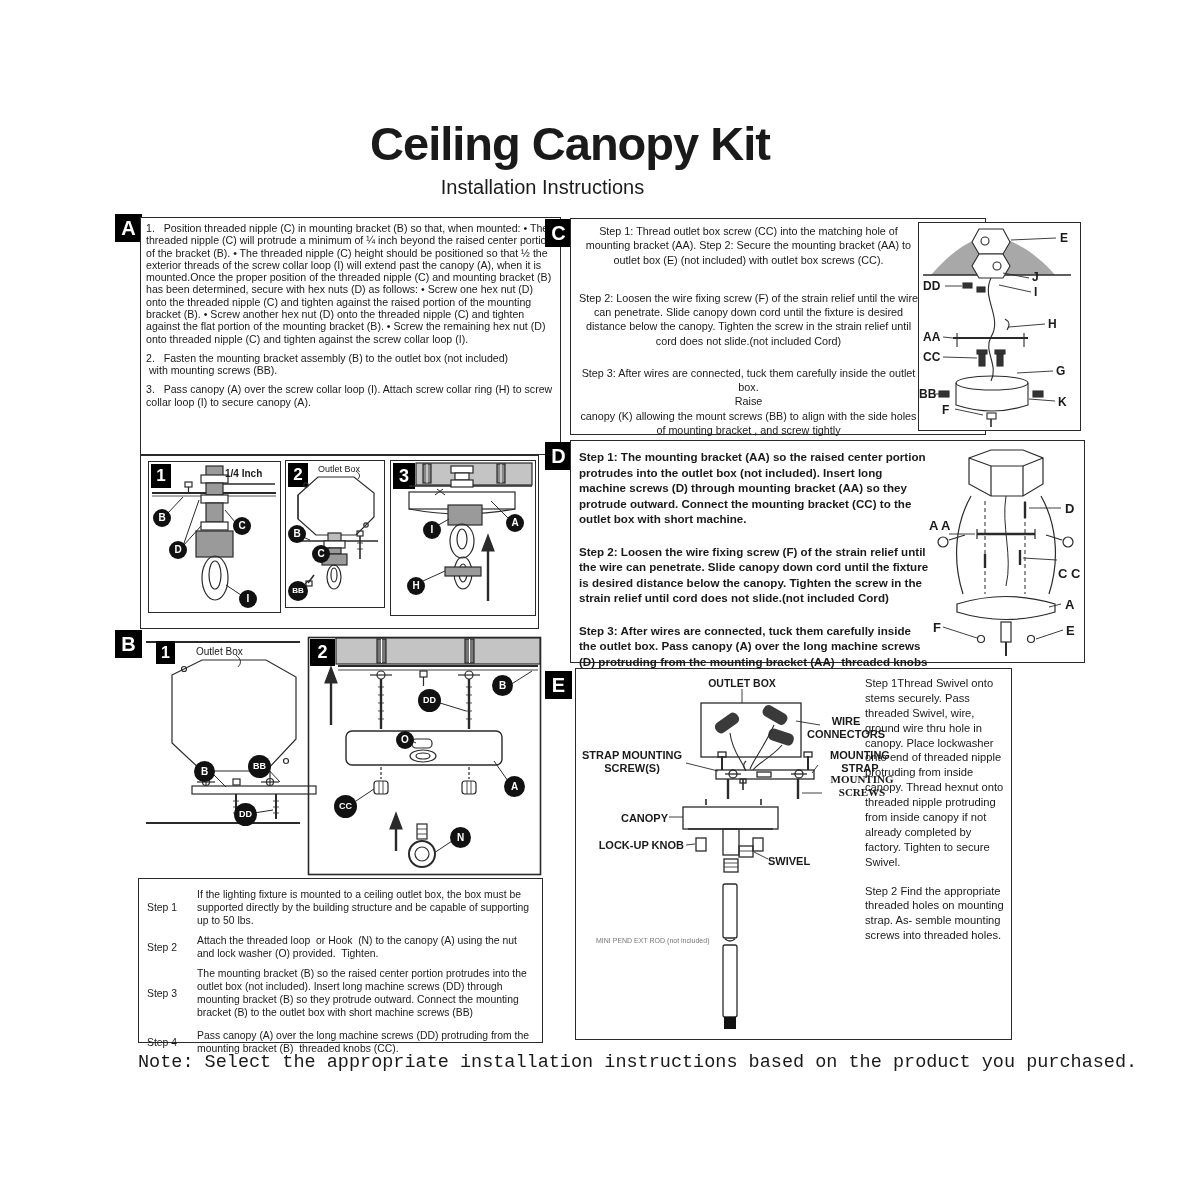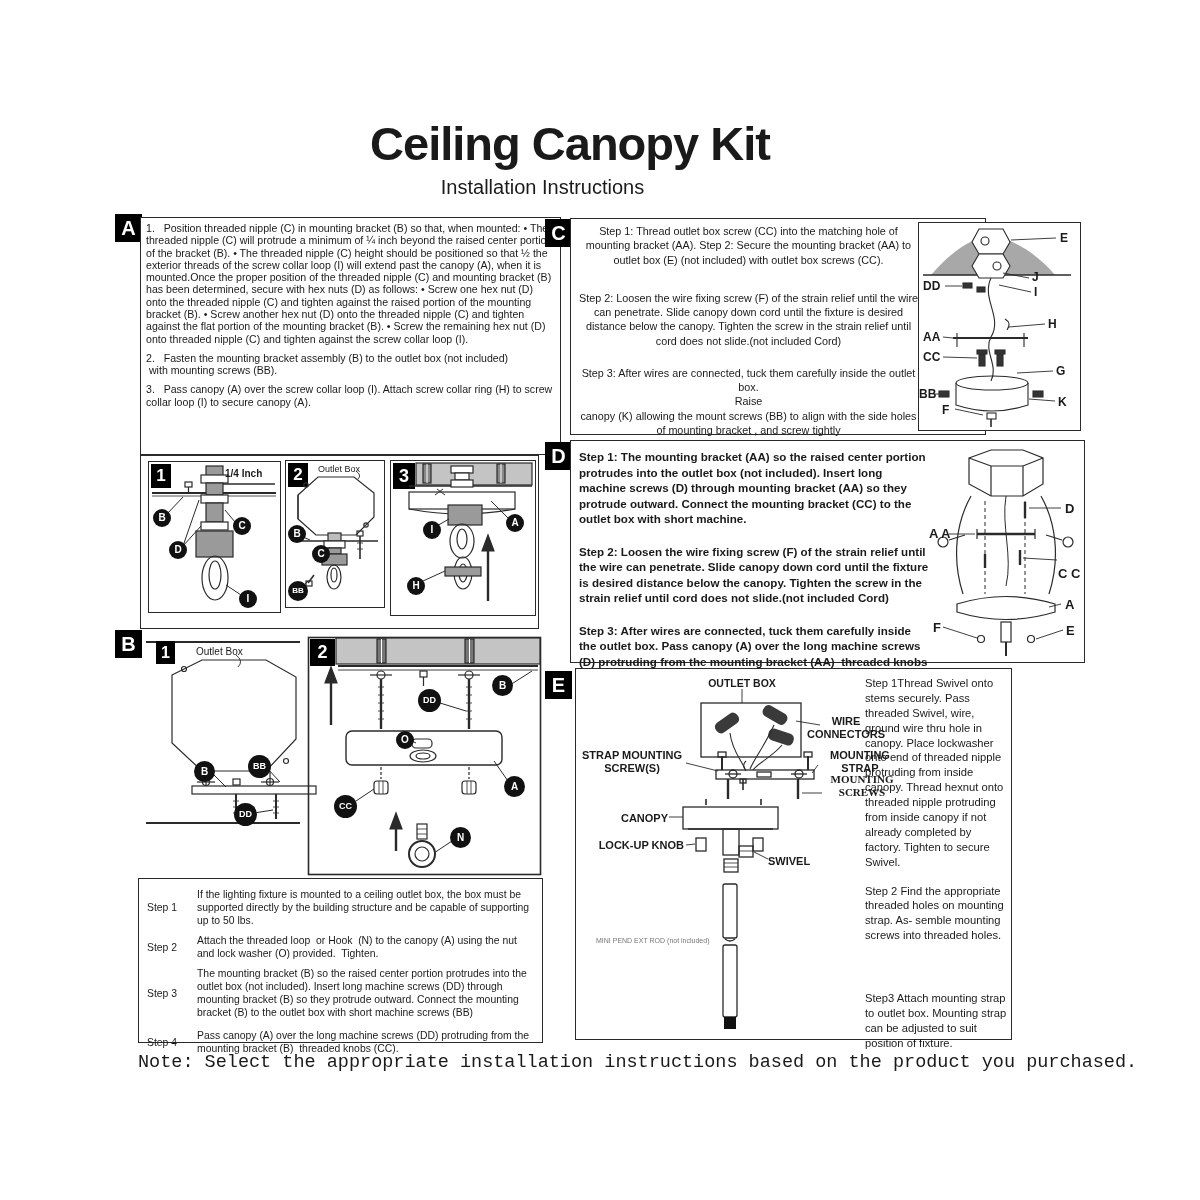--- a/index.html
+++ b/index.html
@@ -382,21 +382,21 @@
             <line x1="134" y1="62" x2="102" y2="62"></line>
             <line x1="22" y1="88" x2="48" y2="88"></line>
             <line x1="130" y1="114" x2="96" y2="112"></line>
             <line x1="134" y1="158" x2="122" y2="161"></line>
             <line x1="16" y1="181" x2="50" y2="192"></line>
             <line x1="136" y1="184" x2="109" y2="193"></line>
           </g>
         </g>
       </svg>
       <div class="abs dlabel" style="left:138px;top:55px;font-size:13px;">D</div>
-      <div class="abs dlabel" style="left:2px;top:80px;font-size:13px;">A A</div>
+      <div class="abs dlabel" style="left:2px;top:72px;font-size:13px;">A A</div>
       <div class="abs dlabel" style="left:131px;top:120px;font-size:13px;">C C</div>
       <div class="abs dlabel" style="left:138px;top:151px;font-size:13px;">A</div>
       <div class="abs dlabel" style="left:6px;top:174px;font-size:13px;">F</div>
       <div class="abs dlabel" style="left:139px;top:177px;font-size:13px;">E</div>
     </div>
   </div>
 
   <div class="abs badge" style="left:545px;top:671px;">E</div>
   <div class="abs box" style="left:575px;top:668px;width:437px;height:372px;">
     <svg class="abs" style="left:0;top:0;" width="285" height="368" viewBox="0 0 285 368">
@@ -460,19 +460,18 @@
     <div class="abs elabel" style="left:2px;top:80px;width:108px;">STRAP MOUNTING SCREW(S)</div>
     <div class="abs elabel" style="left:238px;top:80px;width:92px;">MOUNTING STRAP</div>
     <div class="abs elabel" style="left:242px;top:104px;width:88px;font-family:Liberation Serif, serif;">MOUNTING SCREWS</div>
     <div class="abs elabel" style="left:32px;top:143px;width:60px;text-align:right;">CANOPY</div>
     <div class="abs elabel" style="left:16px;top:170px;width:92px;text-align:right;">LOCK-UP KNOB</div>
     <div class="abs elabel" style="left:192px;top:186px;width:60px;text-align:left;">SWIVEL</div>
     <div class="abs small-note" style="left:20px;top:268px;width:120px;">MINI PEND EXT ROD (not included)</div>
     <div class="abs e-text" style="left:289px;top:7px;width:142px;">
       <div class="para">Step 1Thread Swivel onto stems securely. Pass threaded Swivel, wire, ground wire thru hole in canopy. Place lockwasher onto end of threaded nipple protruding from inside canopy. Thread hexnut onto threaded nipple protruding from inside canopy if not already completed by factory. Tighten to secure Swivel.</div>
       <div class="para" style="margin-top:14px;">Step 2 Find the appropriate threaded holes on mounting strap. As- semble mounting screws into threaded holes.</div>
-      <div class="para" style="margin-top:48px;">Step3 Attach mounting strap to outlet box. Mounting strap can be adjusted to suit position of fixture.</div>
     </div>
   </div>
 
   <div class="abs note" style="left:138px;top:1052px;">Note: Select the appropriate installation instructions based on the product you purchased.</div>
 
 </div>
 
 </body></html>

